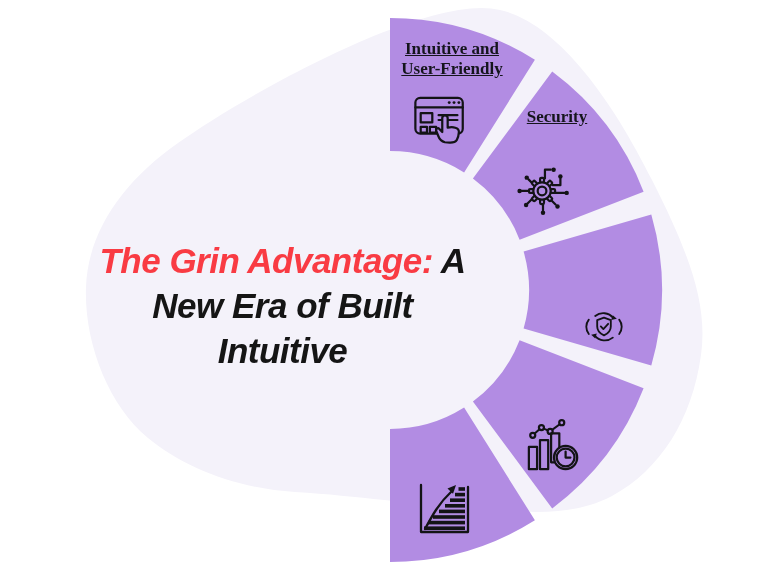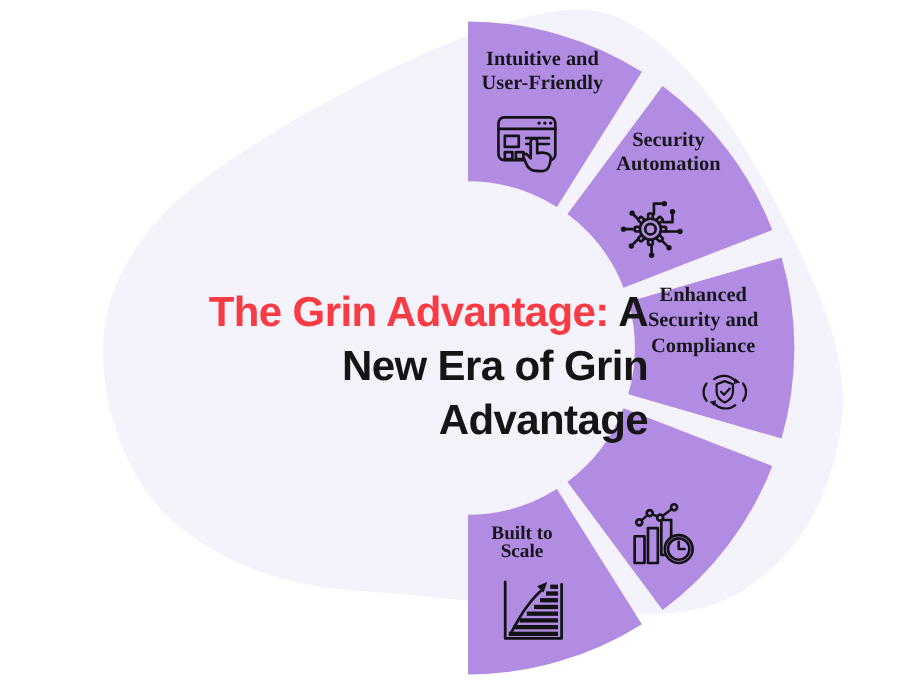--- a/index.html
+++ b/index.html
@@ -11,27 +11,27 @@
     --highlight:#f93b43;
     --icon-ink:#131316;
   }
   html,body{margin:0;padding:0;}
   body{background:var(--background);font-family:"Liberation Sans",sans-serif;}
   .stage{position:relative;width:768px;height:576px;overflow:hidden;background:var(--background);}
   .bg-svg{position:absolute;left:0;top:0;width:768px;height:576px;}
   .blob{fill:var(--blob);}
   .sector{fill:var(--segment);}
   
-  .title{position:absolute;left:25px;top:238px;width:515px;text-align:right;
+  .title{position:absolute;left:25px;top:238px;width:515px;text-align:center;
          font-family:"Liberation Sans","DejaVu Sans",sans-serif;font-weight:700;
-         font-size:35px;line-height:45px;letter-spacing:-0.5px;color:var(--title-ink);}
+         font-size:35px;line-height:45px;letter-spacing:-0.5px;color:var(--title-ink);font-style:italic;}
   .title .red{color:var(--highlight);}
   
   .seg-label{position:absolute;text-align:center;font-family:"Liberation Serif","DejaVu Serif",serif;
-             font-weight:700;color:var(--label-ink);font-size:17px;line-height:20px;}
+             font-weight:700;color:var(--label-ink);font-size:17px;line-height:20px;text-decoration:underline;}
   .lbl-1{left:372px;top:39px;width:160px;}
   .lbl-2{left:482px;top:107px;width:150px;}
   .lbl-3{left:508px;top:235px;width:156px;line-height:21px;}
   .lbl-4{left:467px;top:365px;width:160px;}
   .lbl-5{left:375px;top:437px;width:120px;font-size:16px;line-height:15px;}
   
   .ic{position:absolute;}
   .ic-1{left:412px;top:91px;width:58px;height:58px;}
   .ic-2{left:514px;top:161px;width:58px;height:58px;}
   .ic-3{left:580px;top:302px;width:48px;height:48px;}
@@ -64,22 +64,22 @@
       <path class="sector" d="M390,151 L390,18 A272 272 0 0 1 534.9,59.8 L464.1,172.4 A139 139 0 0 0 390,151 Z"></path>
       <path class="sector" d="M472.9,178.4 L552.2,71.6 A272 272 0 0 1 643.6,191.7 L519.6,239.7 A139 139 0 0 0 472.9,178.4 Z"></path>
       <path class="sector" d="M523.6,251.5 L651.3,214.6 A272 272 0 0 1 651.3,365.4 L523.6,328.5 A139 139 0 0 0 523.6,251.5 Z"></path>
       <path class="sector" d="M519.6,340.3 L643.6,388.3 A272 272 0 0 1 552.2,508.4 L472.9,401.6 A139 139 0 0 0 519.6,340.3 Z"></path>
       <path class="sector" d="M464.1,407.6 L534.9,520.2 A272 272 0 0 1 390,562 L390,429 A139 139 0 0 0 464.1,407.6 Z"></path>
     </g>
   </svg>
 
   <div class="title">
     <div><span class="red">The Grin Advantage:</span><span> A</span></div>
-    <div>New Era of Grin</div>
-    <div>Advantage</div>
+    <div>New Era of Built</div>
+    <div>Intuitive</div>
   </div>
 
   <div class="seg-label lbl-1">
     <div>Intuitive and</div>
     <div>User-Friendly</div>
   </div>
   <svg class="ic ic-1" viewBox="0 0 60 60">
     <rect x="3.5" y="7" width="49" height="37" rx="5"></rect>
     <line x1="3.5" y1="17" x2="52.5" y2="17"></line>
     <circle class="dot" cx="38.5" cy="12" r="1.5"></circle>
@@ -88,21 +88,20 @@
     <rect x="9" y="23" width="12" height="9.5"></rect>
     <rect x="9" y="37" width="6.5" height="6"></rect>
     <rect x="18.5" y="37" width="6.5" height="6"></rect>
     <line x1="27.5" y1="25" x2="47" y2="25"></line>
     <line x1="27.5" y1="30" x2="47" y2="30"></line>
     <path class="mask" d="M34,53 c-3,-0.8 -5.5,-3 -6.7,-6.2 l-2.2,-5.6 c-0.8,-2 1.7,-3.6 3.2,-2 l3,3.2 V28 a2.8,2.8 0 0 1 5.6,0 v10 c5,-1.2 12,-0.4 11.6,4.6 c-0.2,2.8 -0.8,5.9 -2.1,8 c-1.5,2.4 -4.2,2.9 -7.4,2.8 z"></path>
   </svg>
 
   <div class="seg-label lbl-2">
     <div>Security</div>
-    <div>Automation</div>
   </div>
   <svg class="ic ic-2" viewBox="0 0 60 60">
     <path d="M32,18 V9 H38"></path>
       <circle class="dot" cx="41" cy="9" r="2.3"></circle>
     <path d="M40,25 h8 V18.5"></path>
       <circle class="dot" cx="48" cy="16" r="2.3"></circle>
     <path d="M42,33 h10"></path>
       <circle class="dot" cx="54.5" cy="33" r="2.3"></circle>
     <path d="M38,40 l5,5"></path>
       <circle class="dot" cx="45" cy="47" r="2.3"></circle>
@@ -121,25 +120,20 @@
       <rect class="mask" x="27" y="17.5" width="4" height="5" rx="1.2" transform="rotate(135 29 31)" stroke="var(--icon-ink)"></rect>
       <rect class="mask" x="27" y="17.5" width="4" height="5" rx="1.2" transform="rotate(180 29 31)" stroke="var(--icon-ink)"></rect>
       <rect class="mask" x="27" y="17.5" width="4" height="5" rx="1.2" transform="rotate(225 29 31)" stroke="var(--icon-ink)"></rect>
       <rect class="mask" x="27" y="17.5" width="4" height="5" rx="1.2" transform="rotate(270 29 31)" stroke="var(--icon-ink)"></rect>
       <rect class="mask" x="27" y="17.5" width="4" height="5" rx="1.2" transform="rotate(315 29 31)" stroke="var(--icon-ink)"></rect>
     </g>
     <circle class="mask" cx="29" cy="31" r="9" stroke="var(--icon-ink)"></circle>
     <circle cx="29" cy="31" r="4.5"></circle>
   </svg>
 
-  <div class="seg-label lbl-3">
-    <div>Enhanced</div>
-    <div>Security and</div>
-    <div>Compliance</div>
-  </div>
   <svg class="ic ic-3" viewBox="0 0 60 60">
     <path d="M11,22 a14.5,14.5 0 0 0 0,18"></path>
     <path d="M49,22 a14.5,14.5 0 0 1 0,18"></path>
     <path d="M19,17.5 a16,16 0 0 1 22.5,2.5"></path>
     <path class="fill" d="M41,16.5 l5,4.5 -7,1.5 z"></path>
     <path d="M41,44.5 a16,16 0 0 1 -22.5,-2.5"></path>
     <path class="fill" d="M19,45.5 l-5,-4.5 7,-1.5 z"></path>
     <path class="mask" d="M30,19.5 l8.5,3.2 v7.8 c0,5.8 -3.8,9 -8.5,11.2 c-4.7,-2.2 -8.5,-5.4 -8.5,-11.2 v-7.8 z" stroke="var(--icon-ink)"></path>
     <path d="M26,30.5 l3.2,3.3 6,-6.5"></path>
   </svg>
@@ -153,24 +147,20 @@
     <circle class="mask" cx="26" cy="17" r="2.6" stroke="var(--icon-ink)"></circle>
     <circle class="mask" cx="38" cy="8" r="2.6" stroke="var(--icon-ink)"></circle>
     <rect x="4" y="33" width="8.5" height="23"></rect>
     <rect x="15.5" y="26" width="8.5" height="30"></rect>
     <rect x="27" y="19" width="8.5" height="30"></rect>
     <circle class="mask" cx="42" cy="44" r="12" stroke="var(--icon-ink)"></circle>
     <circle cx="42" cy="44" r="9.2"></circle>
     <path d="M42,44 V37.8 M42,44 h5"></path>
   </svg>
 
-  <div class="seg-label lbl-5">
-    <div>Built to</div>
-    <div>Scale</div>
-  </div>
   <svg class="ic ic-5" viewBox="0 0 60 60">
     <path d="M9,7 V54 H56 V9"></path>
     <rect class="fill" x="12" y="48.4" width="41" height="3.6"></rect>
     <rect class="fill" x="16" y="42.8" width="37" height="3.6"></rect>
     <rect class="fill" x="21" y="37.2" width="32" height="3.6"></rect>
     <rect class="fill" x="27" y="31.6" width="26" height="3.6"></rect>
     <rect class="fill" x="33" y="26" width="20" height="3.6"></rect>
     <rect class="fill" x="38" y="20.4" width="15" height="3.6"></rect>
     <rect class="fill" x="43" y="14.8" width="10" height="3.6"></rect>
     <rect class="fill" x="46.5" y="9.2" width="6.5" height="3.6"></rect>

